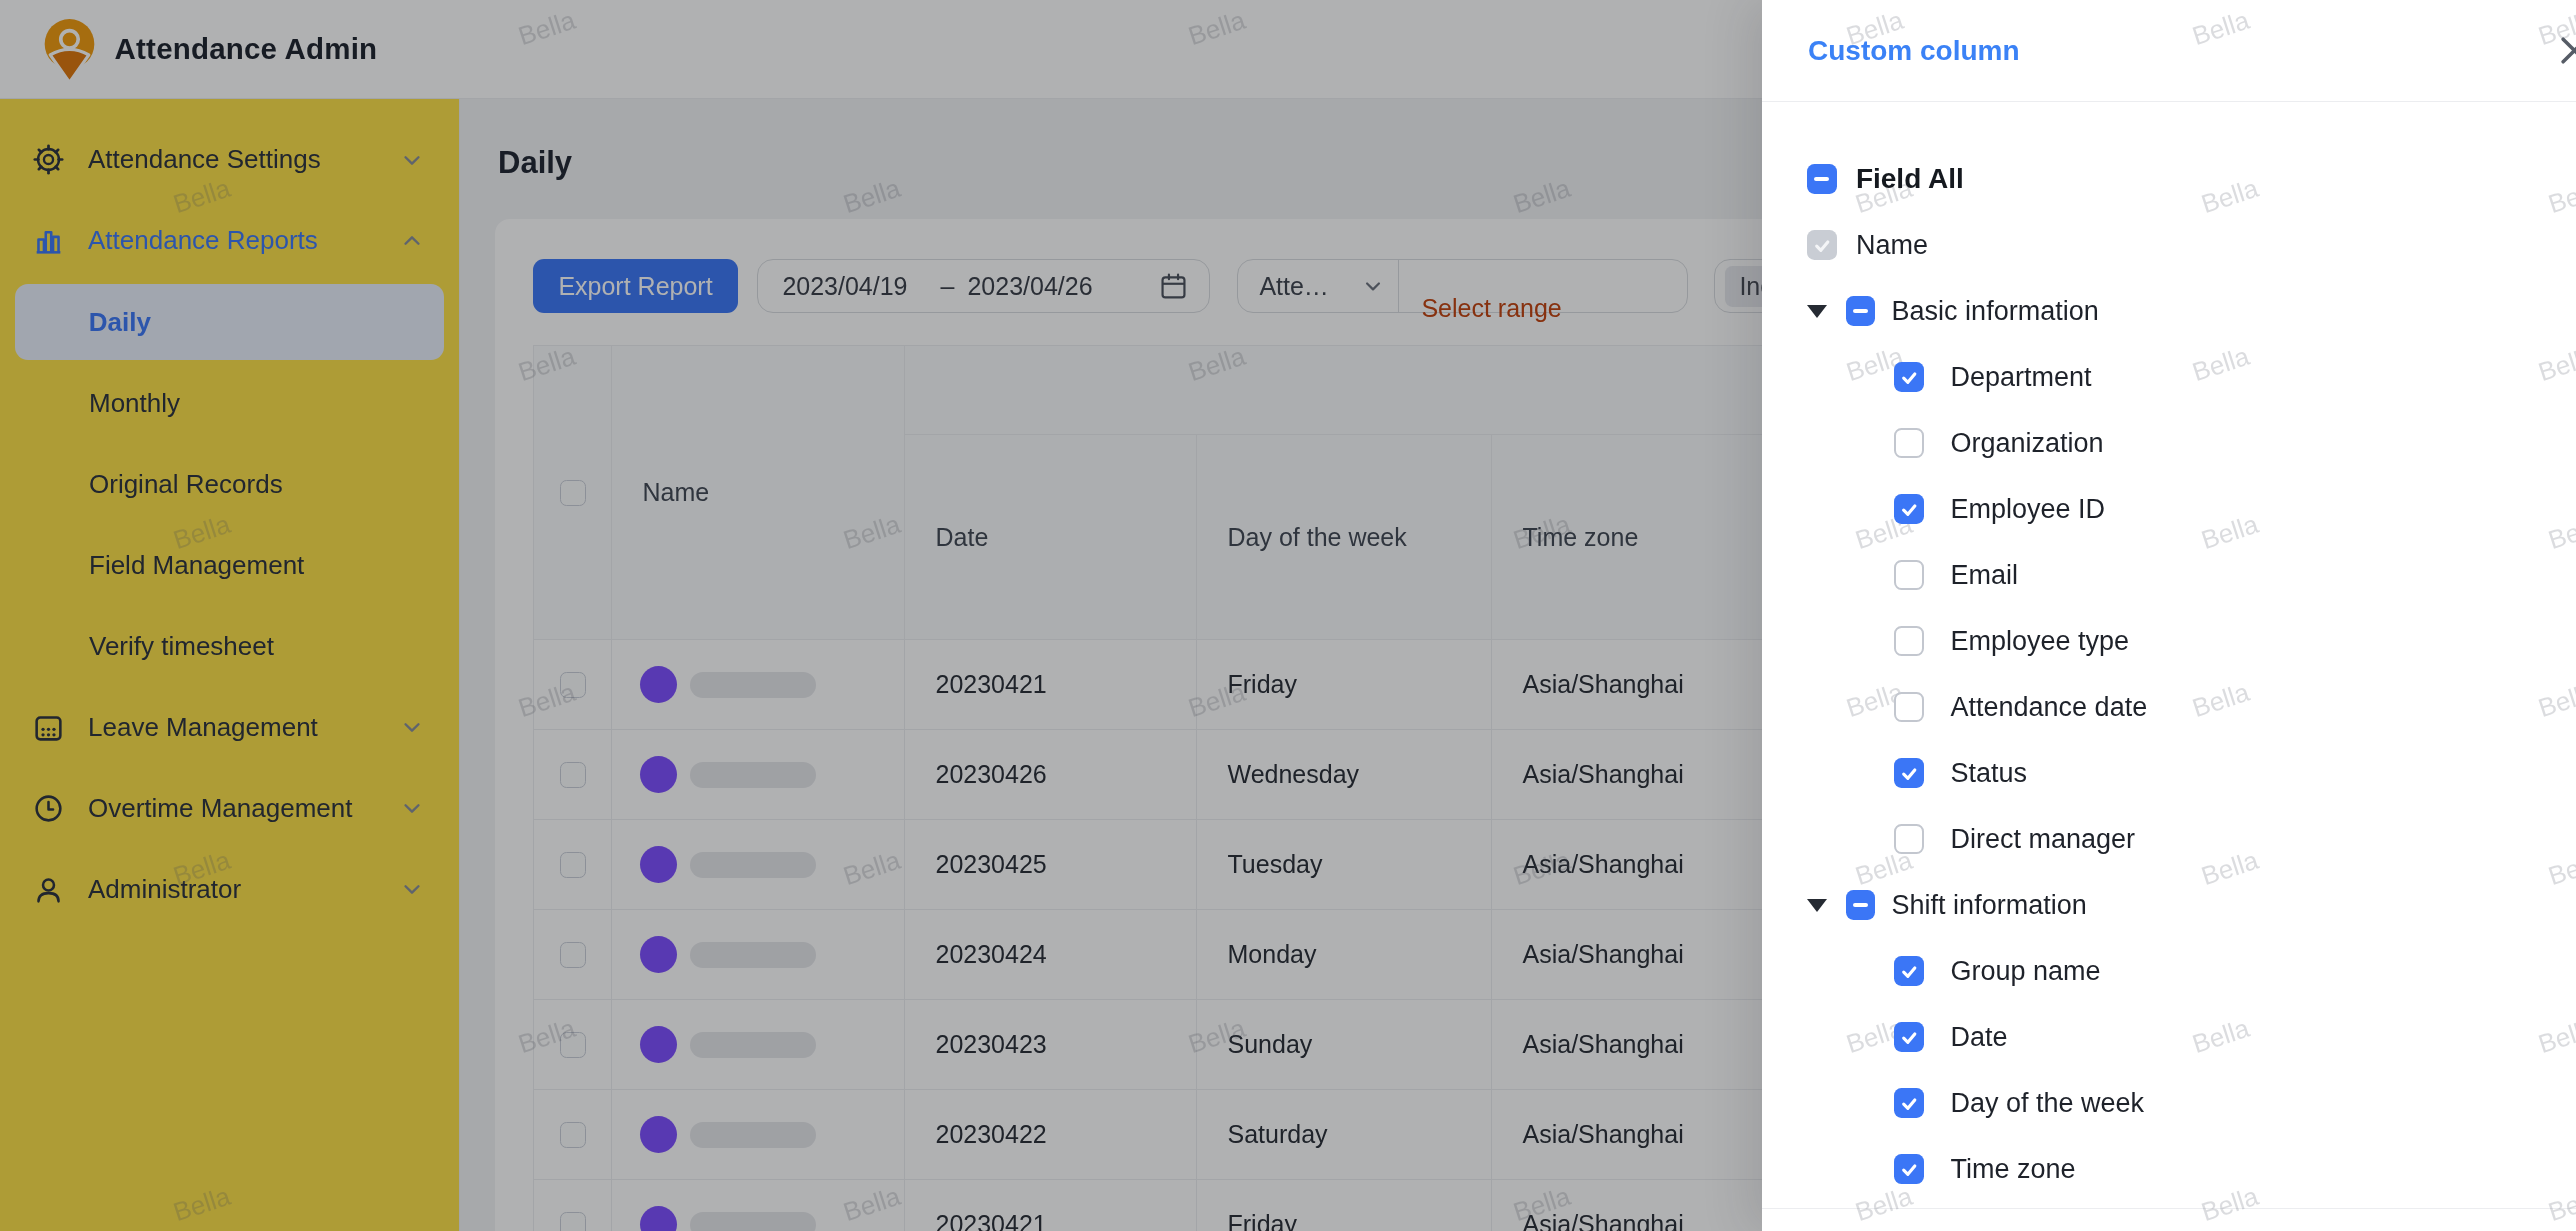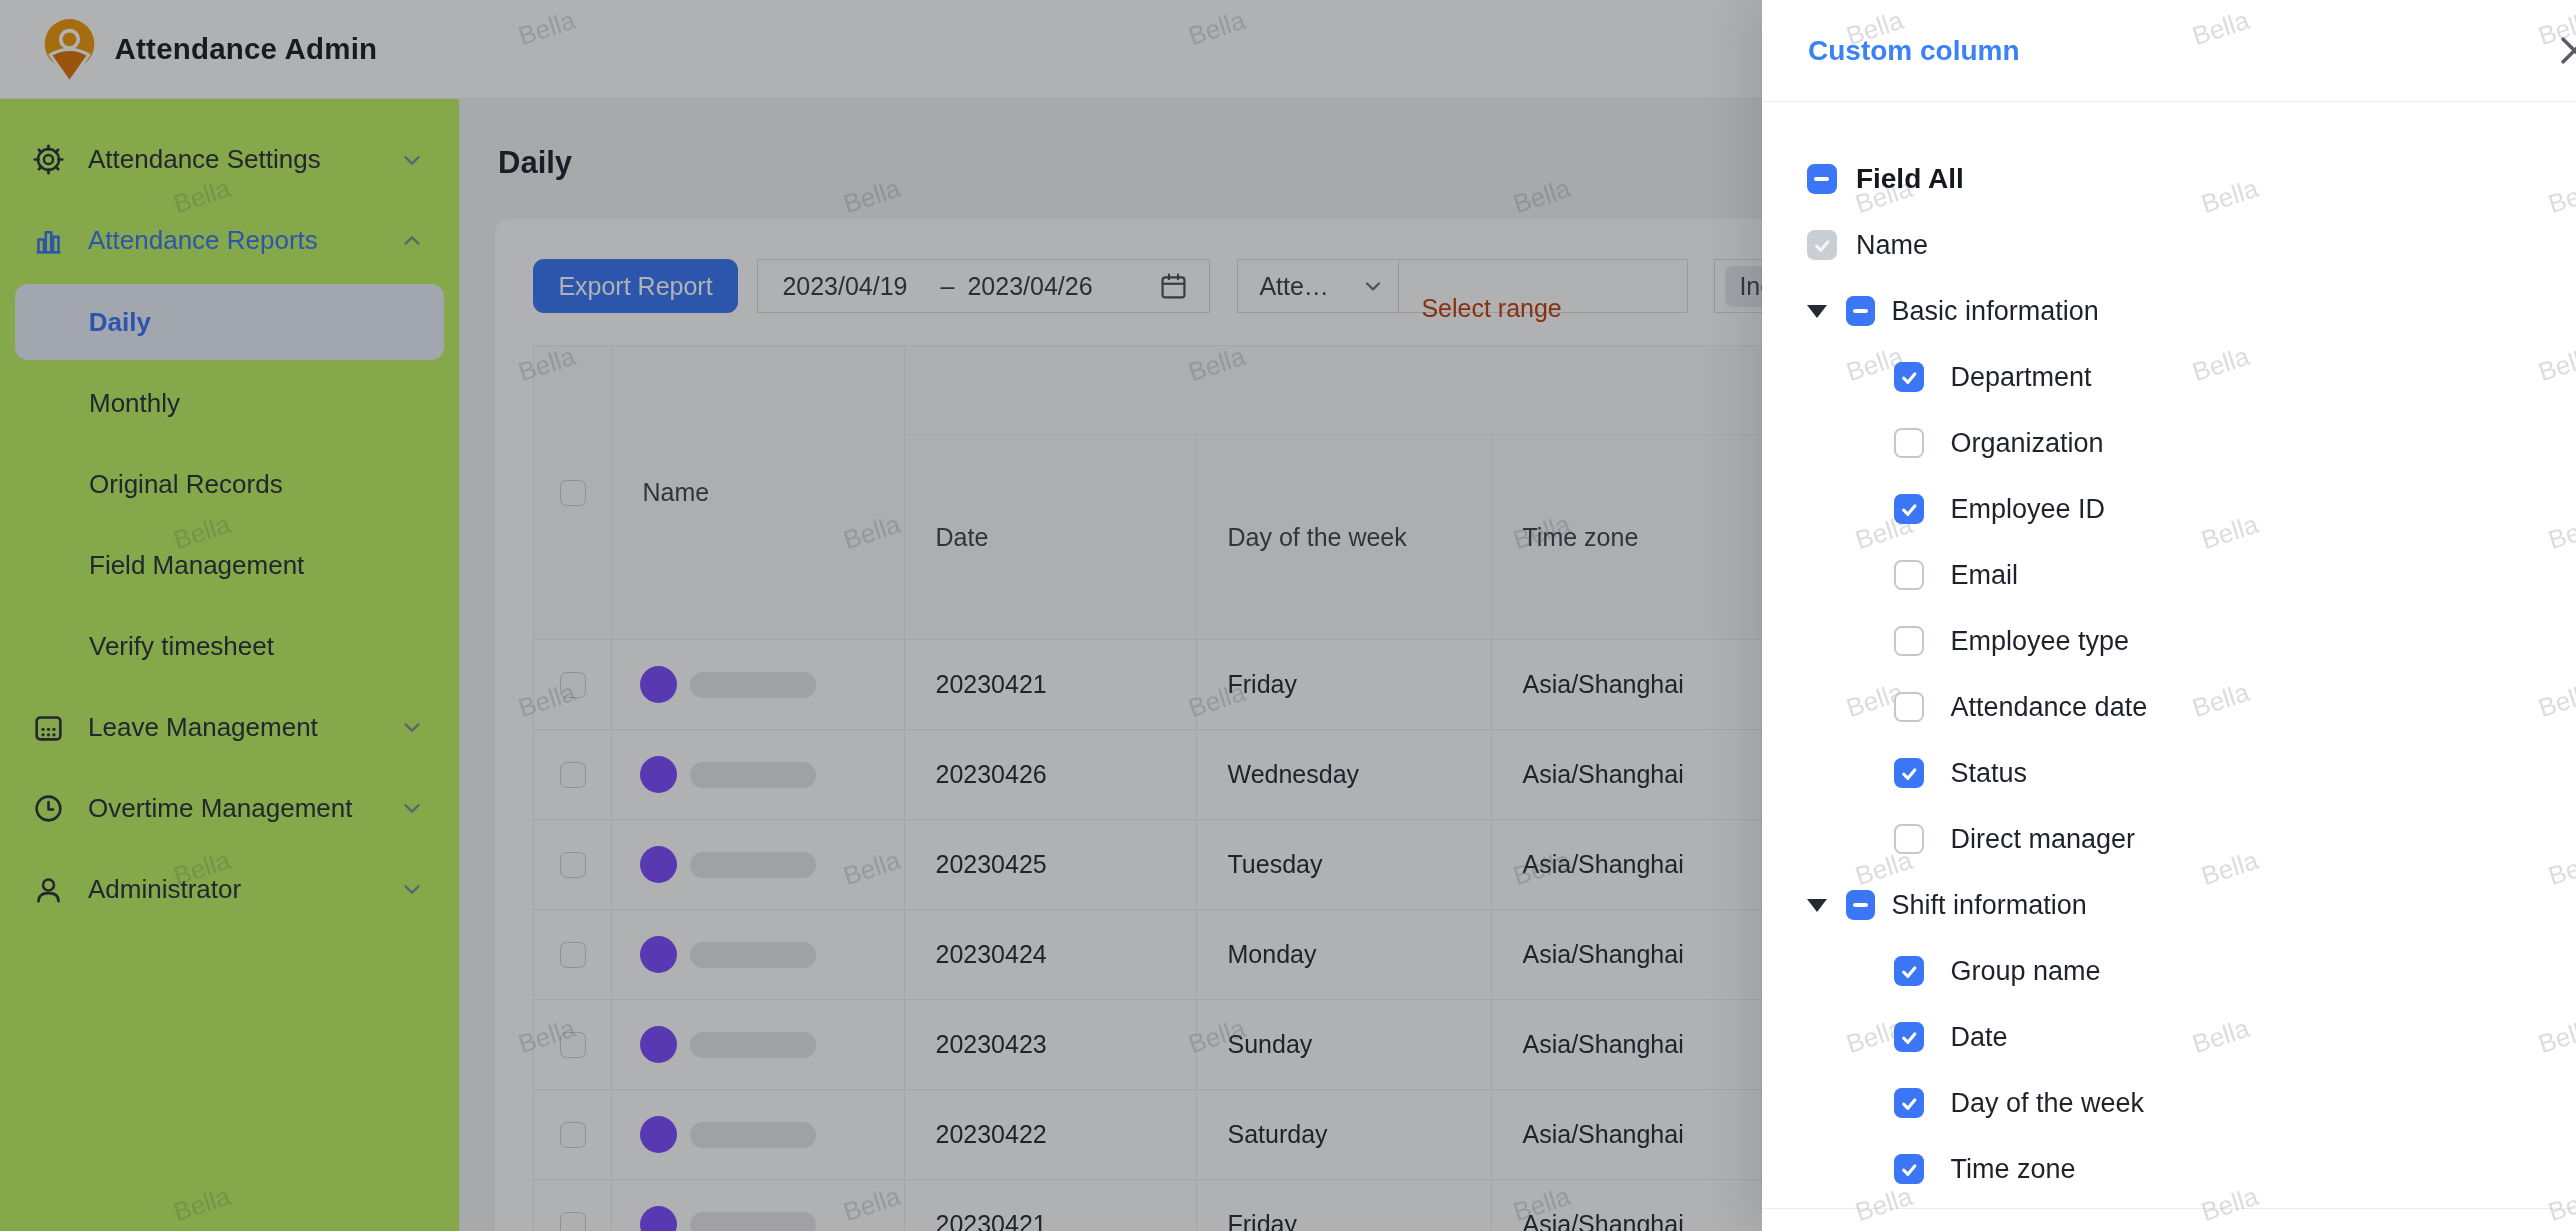--- a/index.html
+++ b/index.html
@@ -15,36 +15,36 @@
   *{margin:0;padding:0;box-sizing:border-box;}
   body{font-family:"Liberation Sans",sans-serif;background:#888;}
   .screen{position:relative;width:2576px;height:1232px;background:#F2F3F5;overflow:hidden;font-family:"Liberation Sans",sans-serif;}
 
   
   .topbar{position:absolute;top:0;left:0;right:0;height:99px;background:#fff;border-bottom:1.8px solid var(--border);z-index:20;display:flex;align-items:center;padding-left:41px;}
   .logo{width:57px;height:76px;margin-right:16.6px;margin-top:9.2px;}
   .app-title{font-size:29.5px;font-weight:700;color:#1C212C;letter-spacing:0.2px;}
 
   
-  .sidebar{position:absolute;top:99px;left:0;bottom:0;width:460px;background:#bef264;border-right:1.8px solid var(--border);z-index:20;padding-top:20.3px;}
+  .sidebar{position:absolute;top:99px;left:0;bottom:0;width:460px;background:#fde047;border-right:1.8px solid var(--border);z-index:20;padding-top:20.3px;}
   .s-item{height:81px;display:flex;align-items:center;padding:0 35px 0 33px;font-size:26px;font-weight:500;color:#2A303C;cursor:pointer;}
   .s-item .s-ico{width:31px;height:31px;margin-right:24px;flex:0 0 auto;color:#2A303C;}
   .s-item.active,.s-item.active .s-ico{color:var(--blue);}
   .s-item .chev{margin-left:auto;width:24px;height:24px;color:#878D98;}
   .s-sub{height:81px;display:flex;align-items:center;padding-left:89px;font-size:26px;color:#2A303C;cursor:pointer;}
   .s-sub.sel{margin:2.8px 14.8px;height:76px;border-radius:13px;background:#E9EFFB;padding-left:74px;color:var(--blue);font-weight:600;}
 
   
   .content{position:absolute;left:460px;top:99px;right:0;bottom:0;}
   .page-title{position:absolute;left:38px;top:46px;font-size:31px;font-weight:600;color:#1F2430;}
   .card{position:absolute;left:35px;top:120px;right:-55px;bottom:-37px;background:#fff;border-radius:14.8px 14.8px 0 0;}
 
   .toolbar{position:absolute;left:38px;top:40px;height:54px;display:flex;align-items:center;}
   .btn-primary{width:205px;height:54px;border-radius:11px;background:var(--blue);color:#fff;font-size:25px;font-weight:500;display:flex;align-items:center;justify-content:center;cursor:pointer;font-family:inherit;border:none;}
-  .ctl{height:54px;border:1.8px solid var(--ctl-border);border-radius:1px;background:#fff;display:flex;align-items:center;}
+  .ctl{height:54px;border:1.8px solid var(--ctl-border);border-radius:16px;background:#fff;display:flex;align-items:center;}
   .ctl-date{width:453px;margin-left:19.4px;padding:0 20.3px 0 24px;font-size:25px;color:#383D47;}
   .date-sep{margin:0 13px 0 33px;color:#383D47;}
   .cal-ico{margin-left:auto;width:31px;height:31px;color:#4A505B;}
   .ctl-select{width:451px;margin-left:27px;padding:0;}
   .sel-seg{width:161px;height:100%;display:flex;align-items:center;padding-left:21px;border-right:1.8px solid var(--ctl-border);font-size:25px;color:#3D424D;}
   .sel-seg .chev{margin-left:auto;margin-right:14.8px;width:22px;height:22px;color:#6B717C;}
   .sel-ph{flex:1;padding-left:22px;font-size:25px;color:#c2410c;margin-top:44px;}
   .ctl-inc{width:259px;margin-left:26px;padding-left:9.2px;}
   .inc-tag{height:41px;border-radius:7.4px;background:#E9EBEF;display:flex;align-items:center;padding:0 14.8px;font-size:25px;color:#42464F;}
 

